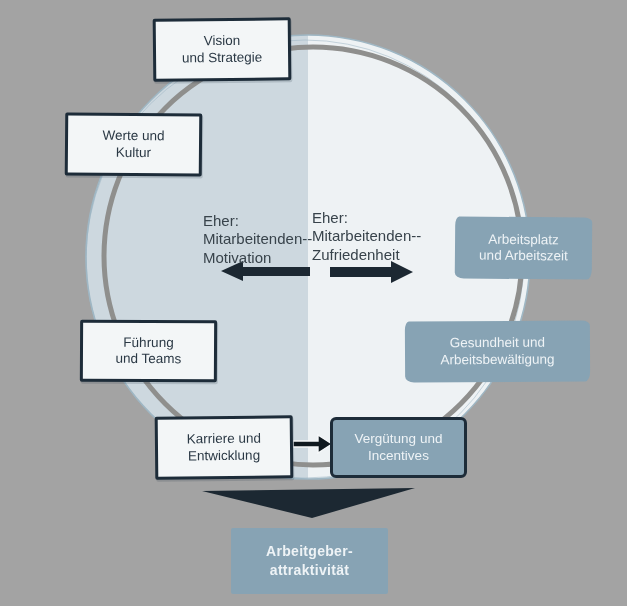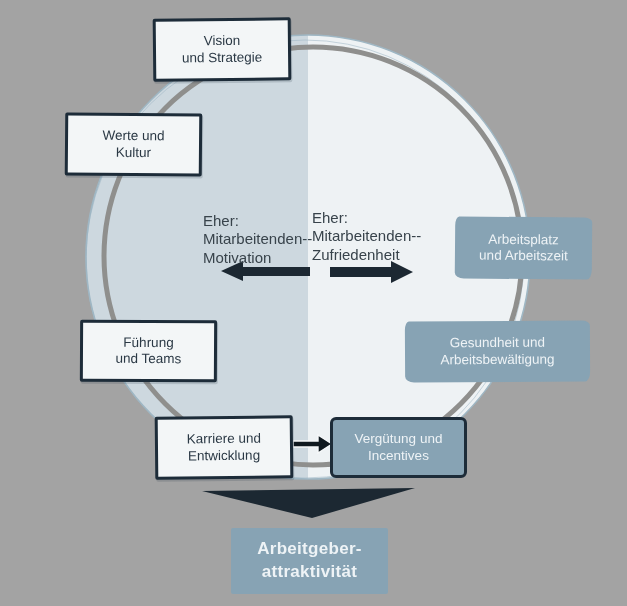--- a/index.html
+++ b/index.html
@@ -41,21 +41,21 @@
   }
   .centerlabel{
     position:absolute;
     text-align:left;
     white-space:pre-line;
     font-size:15px;line-height:1.22;
     color:#38434b;
   }
   .outcome{
     font-weight:bold;
-    font-size:17px;
+    font-size:14px;
     letter-spacing:0.3px;
     line-height:1.35;
     border-radius:2px;
   }
 </style>
 </head>
 <body>
 
 <div class="stage">
 

